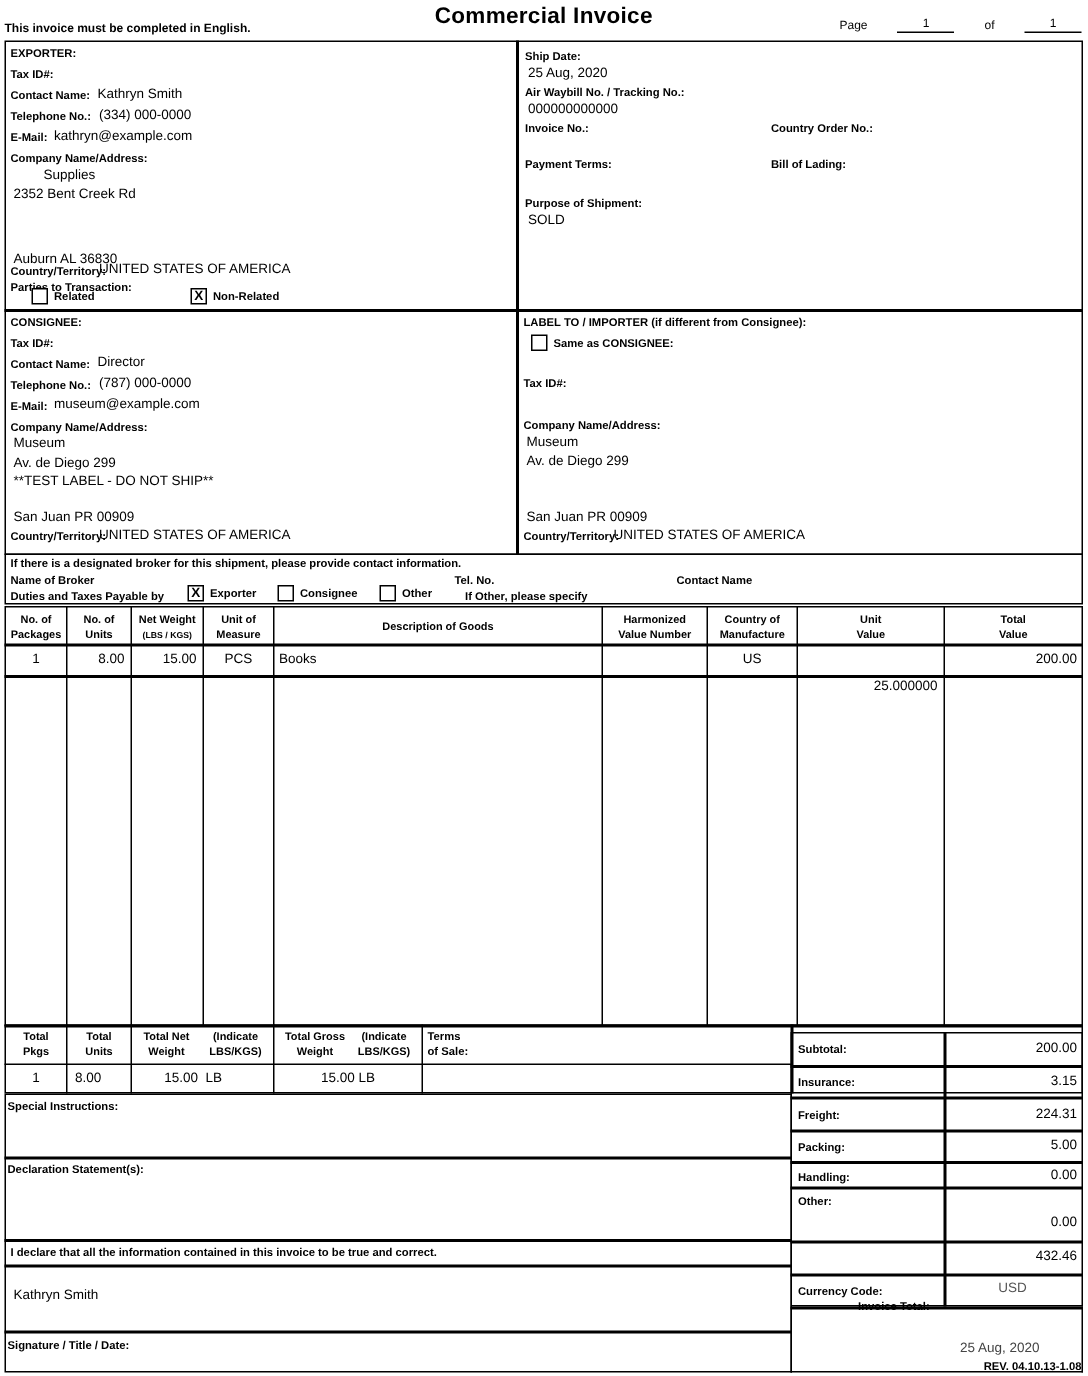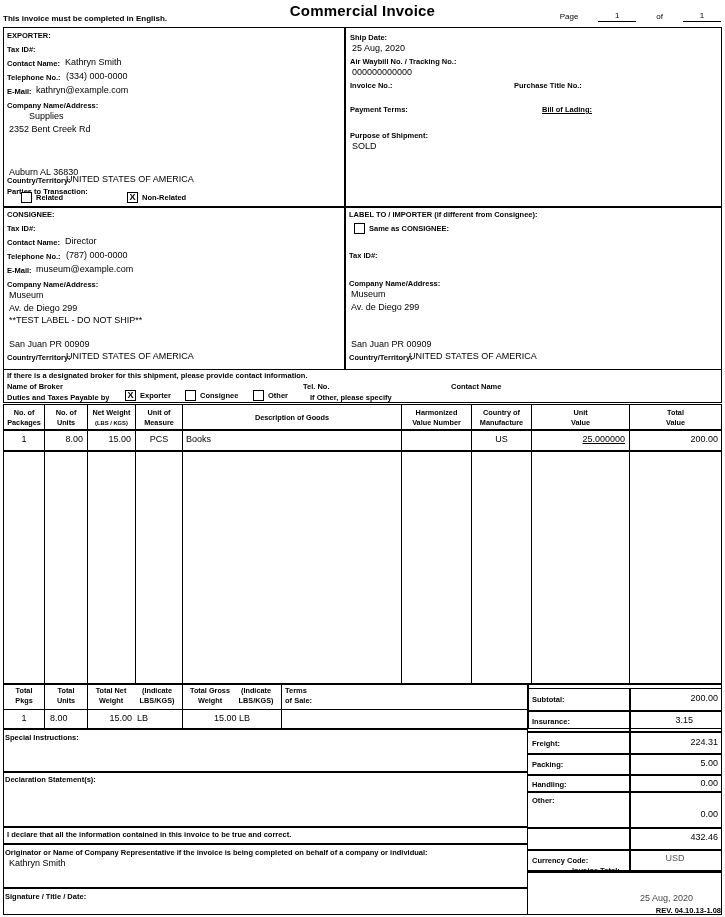--- a/index.html
+++ b/index.html
@@ -129,27 +129,27 @@
 
   <div class="lab" style="left:350px; top:33px;">Ship Date:</div>
   <div class="val" style="left:352px; top:43px;">25 Aug, 2020</div>
 
   <div class="lab" style="left:350px; top:57px;">Air Waybill No. / Tracking No.:</div>
   <div class="val" style="left:352px; top:67px;">000000000000</div>
 
   <div class="lab" style="left:350px; top:81px;">Invoice No.:</div>
   <div class="val" style="left:395px; top:79px;"></div>
 
-  <div class="lab" style="left:514px; top:81px;">Purchase Title No.:</div>
+  <div class="lab" style="left:514px; top:81px;">Country Order No.:</div>
   <div class="val" style="left:596px; top:79px;"></div>
 
   <div class="lab" style="left:350px; top:105px;">Payment Terms:</div>
   <div class="val" style="left:410px; top:103px;"></div>
 
-  <div class="lab" style="left:542px; top:105px;text-decoration:underline;">Bill of Lading:</div>
+  <div class="lab" style="left:514px; top:105px;">Bill of Lading:</div>
   <div class="val" style="left:578px; top:103px;"></div>
 
   <div class="lab" style="left:350px; top:131px;">Purpose of Shipment:</div>
   <div class="val" style="left:352px; top:141px;">SOLD</div>
 
   <div class="lab" style="left:7px; top:210px;">CONSIGNEE:</div>
   <div class="lab" style="left:7px; top:224px;">Tax ID#:</div>
   <div class="val" style="left:60px; top:222px;"></div>
 
   <div class="lab" style="left:7px; top:238px;">Contact Name:</div>
@@ -265,21 +265,21 @@
     <div>Value</div>
   </div>
 
   <div class="cell c" style="left:4px;   top:434px; width:40px;">1</div>
   <div class="cell r" style="left:45px;  top:434px; width:38px;">8.00</div>
   <div class="cell r" style="left:88px;  top:434px; width:43px;">15.00</div>
   <div class="cell c" style="left:136px; top:434px; width:46px;">PCS</div>
   <div class="cell" style="left:186px; top:434px; width:213px;">Books</div>
   <div class="cell c" style="left:402px; top:434px; width:69px;"></div>
   <div class="cell c" style="left:472px; top:434px; width:59px;">US</div>
-  <div class="cell r" style="left:532px; top:434px; width:93px;text-decoration:underline;">25.000000</div>
+  <div class="cell r" style="left:532px; top:452px; width:93px;">25.000000</div>
   <div class="cell r" style="left:630px; top:434px; width:88px;">200.00</div>
 
   <div class="hline-thick" style="left:3px; top:683px; width:719px;"></div>
   <div class="frame" style="left:3px; top:683px; width:719px; height:46px;"></div>
   <div class="hline" style="left:3px; top:709px; width:525px;"></div>
 
   <div class="vline" style="left:44px;  top:683px; height:46px;"></div>
   <div class="vline" style="left:87px;  top:683px; height:46px;"></div>
   <div class="vline" style="left:182px; top:683px; height:46px;"></div>
   <div class="vline" style="left:281px; top:683px; height:46px;"></div>
@@ -326,41 +326,40 @@
   <div class="hline-thick" style="left:3px; top:887px; width:525px;"></div>
 
   <div class="lab" style="left:5px; top:733px;">Special Instructions:</div>
   <div class="val" style="left:7px; top:745px;"></div>
 
   <div class="lab" style="left:5px; top:775px;">Declaration Statement(s):</div>
   <div class="val" style="left:7px; top:788px;"></div>
 
   <div class="lab" style="left:7px; top:830px;">I declare that all the information contained in this invoice to be true and correct.</div>
 
-  <div class="lab" style="left:5px; top:848px;">Originator or Name of Company Representative if the invoice is being completed on behalf of a company or individual:</div>
   <div class="val" style="left:9px; top:858px;">Kathryn Smith</div>
 
   <div class="lab" style="left:5px; top:892px;">Signature / Title / Date:</div>
 
   <div class="frame" style="left:527px; top:688px; width:195px; height:183px;"></div>
   <div class="vline-thick" style="left:629px; top:688px; height:183px;"></div>
 
   <div class="hline-thick" style="left:527px; top:710px; width:195px;"></div>
   <div class="hline-thick" style="left:527px; top:731px; width:195px;"></div>
   <div class="hline-thick" style="left:527px; top:753px; width:195px;"></div>
   <div class="hline-thick" style="left:527px; top:774px; width:195px;"></div>
   <div class="hline-thick" style="left:527px; top:791px; width:195px;"></div>
   <div class="hline-thick" style="left:527px; top:827px; width:195px;"></div>
   <div class="hline-thick" style="left:527px; top:849px; width:195px;"></div>
 
   <div class="tot-lab" style="left:532px; top:695px;">Subtotal:</div>
   <div class="tot-val" style="left:632px; top:693px; width:86px;">200.00</div>
 
   <div class="tot-lab" style="left:532px; top:717px;">Insurance:</div>
-  <div class="tot-val" style="left:607px; top:715px; width:86px;padding-left:47px;">3.15</div>
+  <div class="tot-val" style="left:632px; top:715px; width:86px;padding-left:47px;">3.15</div>
 
   <div class="tot-lab" style="left:532px; top:739px;">Freight:</div>
   <div class="tot-val" style="left:632px; top:737px; width:86px;">224.31</div>
 
   <div class="tot-lab" style="left:532px; top:760px;">Packing:</div>
   <div class="tot-val" style="left:632px; top:758px; width:86px;">5.00</div>
 
   <div class="tot-lab" style="left:532px; top:780px;">Handling:</div>
   <div class="tot-val" style="left:632px; top:778px; width:86px;">0.00</div>
 

